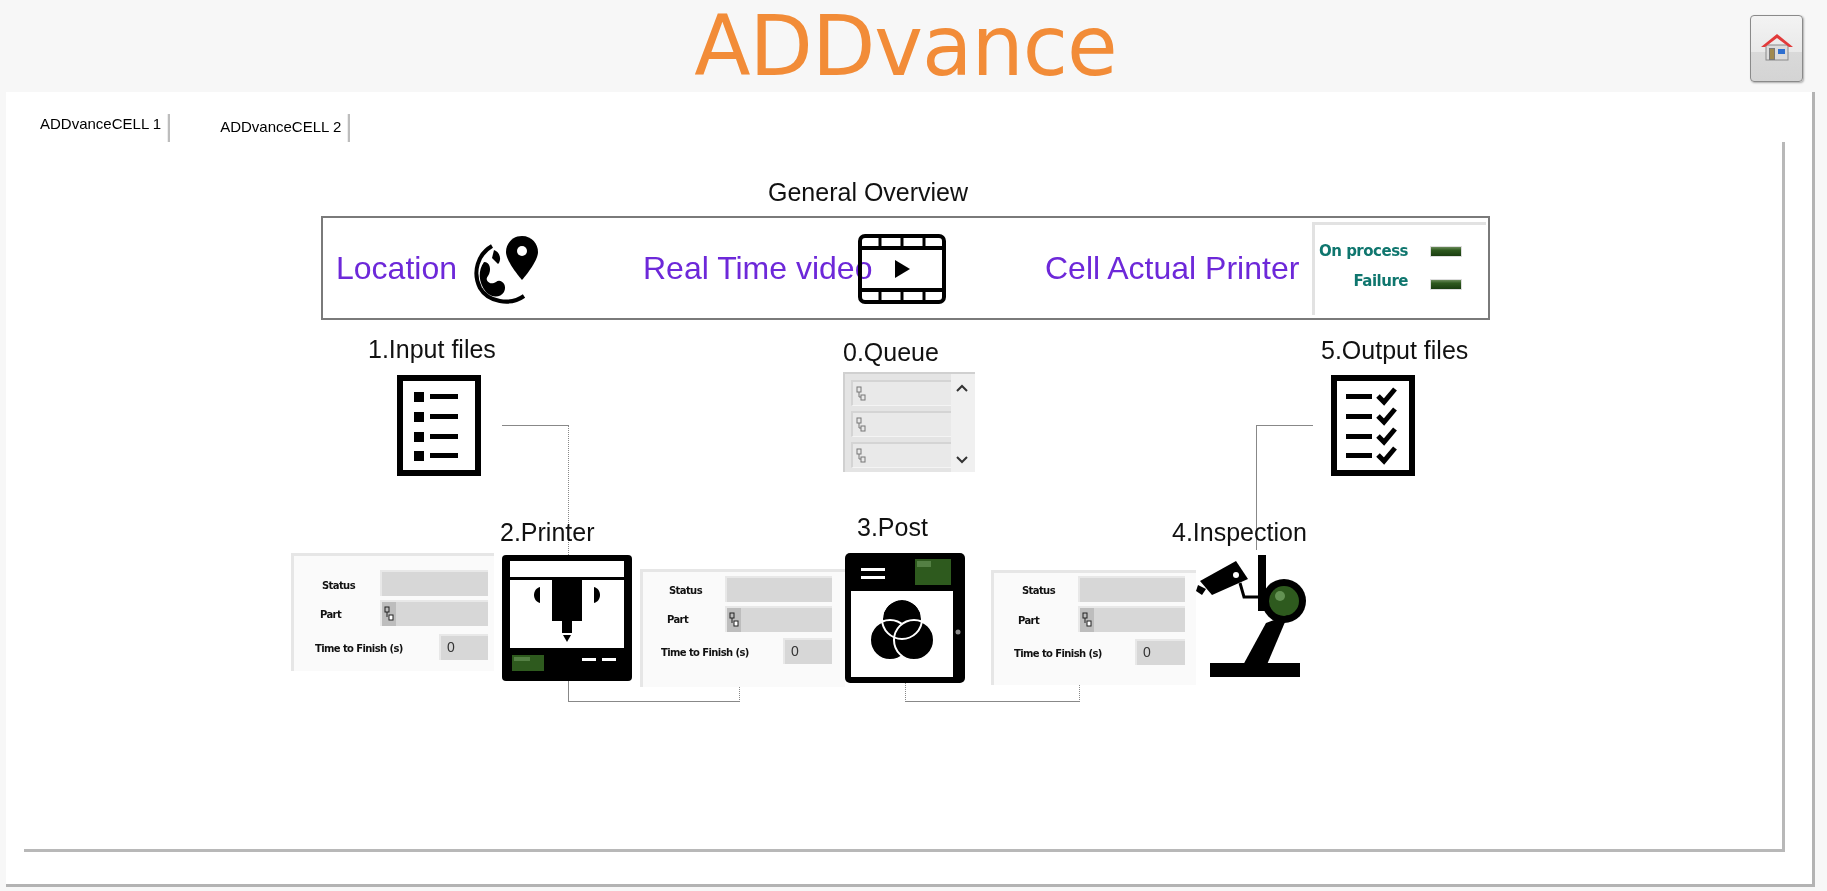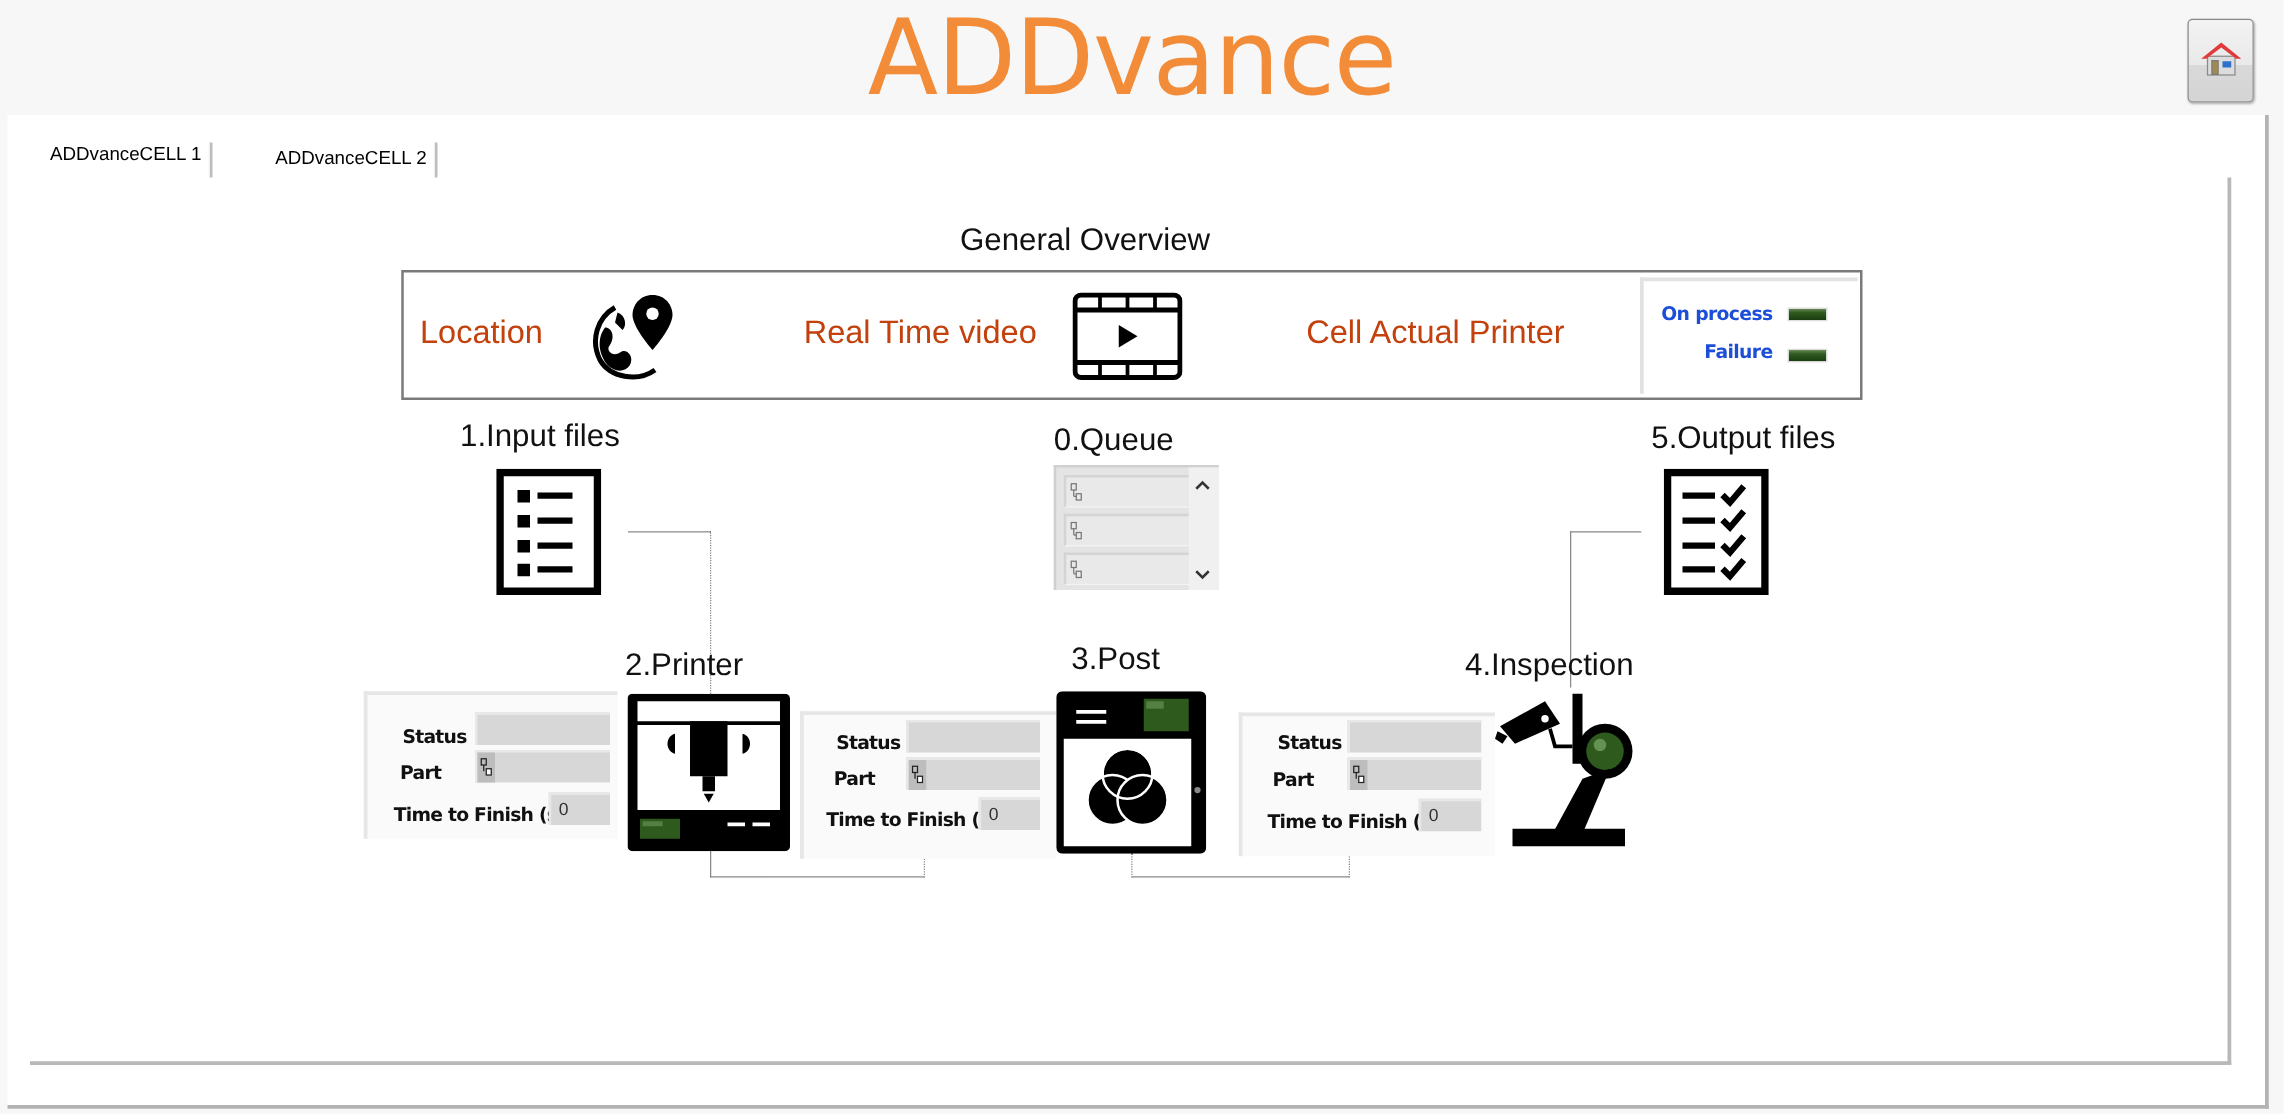--- a/index.html
+++ b/index.html
@@ -25,38 +25,38 @@
   .tab .sep { position: absolute; right: 0; top: 4px; width: 3px; height: 30px;
     border-left: 1px solid #eee; border-right: 2px solid #bdbdbd; }
 
   .inner-panel { position: absolute; left: 24px; top: 142px; width: 1761px; height: 710px; background: #fff;
     border-right: 3px solid #b8b8b8; border-bottom: 3px solid #b8b8b8; }
 
   .section-title { position: absolute; left: 768px; top: 178px; font-size: 25px; color: #111; }
 
   .overview-box { position: absolute; left: 321px; top: 216px; width: 1169px; height: 104px;
     border: 2px solid #7a7a7a; background: #fff; }
-  .ov-label { position: absolute; font-size: 26px; color: #c2410c; top: 250px; }
+  .ov-label { position: absolute; font-size: 32px; color: #6d28d9; top: 250px; }
   .status-subpanel { position: absolute; left: 1312px; top: 222px; width: 174px; height: 93px;
     border-top: 3px solid #e2e2e2; border-left: 3px solid #e2e2e2; background: #fff; }
-  .led-row { position: absolute; right: 24px; display: flex; align-items: center; gap: 12px; font-size: 15px; font-weight: bold; color: #1d4ed8; font-family: "DejaVu Sans", sans-serif; letter-spacing: -0.5px; }
+  .led-row { position: absolute; right: 24px; display: flex; align-items: center; gap: 22px; font-size: 15px; font-weight: bold; color: #0f766e; font-family: "DejaVu Sans", sans-serif; letter-spacing: -0.5px; }
   .led-rect { width: 32px; height: 11px; background: linear-gradient(#6a8a5a 0%, #2f5a1f 35%, #1a3d10 100%); border: 1px solid #ddd; }
 
   .stage-label { position: absolute; font-size: 25px; color: #111; white-space: nowrap; }
 
   .queue { position: absolute; left: 843px; top: 372px; width: 132px; height: 100px;
     background: #e4e4e4; border-top: 2px solid #d0d0d0; border-left: 2px solid #d0d0d0; }
   .q-item { position: absolute; left: 6px; width: 100px; height: 26px; background: #e9e9e9;
     border-top: 2px solid #d4d4d4; border-left: 2px solid #d4d4d4; border-bottom: 1px solid #f4f4f4; }
   .q-item .ref { position: absolute; left: 3px; top: 4px; width: 10px; height: 16px; }
   .q-scroll { position: absolute; right: 0; top: 0; width: 24px; height: 100%; background: #f0f0f0; }
   .q-arrow { position: absolute; left: 5px; font-size: 14px; color: #333; cursor: pointer; line-height: 14px; }
 
   .info-panel { position: absolute; background: #fafafa; border-top: 3px solid #e6e6e6; border-left: 3px solid #e6e6e6; }
-  .ip-label { position: absolute; font-size: 15px; font-weight: bold; color: #111; font-family: "DejaVu Sans", sans-serif; letter-spacing: -0.6px; white-space: nowrap; }
+  .ip-label { position: absolute; font-size: 10px; font-weight: bold; color: #111; font-family: "DejaVu Sans", sans-serif; letter-spacing: -0.6px; white-space: nowrap; }
   .ip-field { position: absolute; height: 26px; background: #d7d7d7; border-top: 2px solid #e8e8e8; border-left: 2px solid #e8e8e8; font-size: 14px; color: #333; padding: 3px 0 0 6px; }
   .ip-field .ref-box { position: absolute; left: 0; top: 0; width: 14px; height: 100%; background: #bdbdbd; }
   .ip-field .ref-box svg { position: absolute; left: 2px; top: 4px; }
 
   .wire { position: absolute; border-color: #888; border-style: solid; border-width: 0; }
 </style>
 </head>
 <body>
 
 <div class="logo">ADDvance</div>

